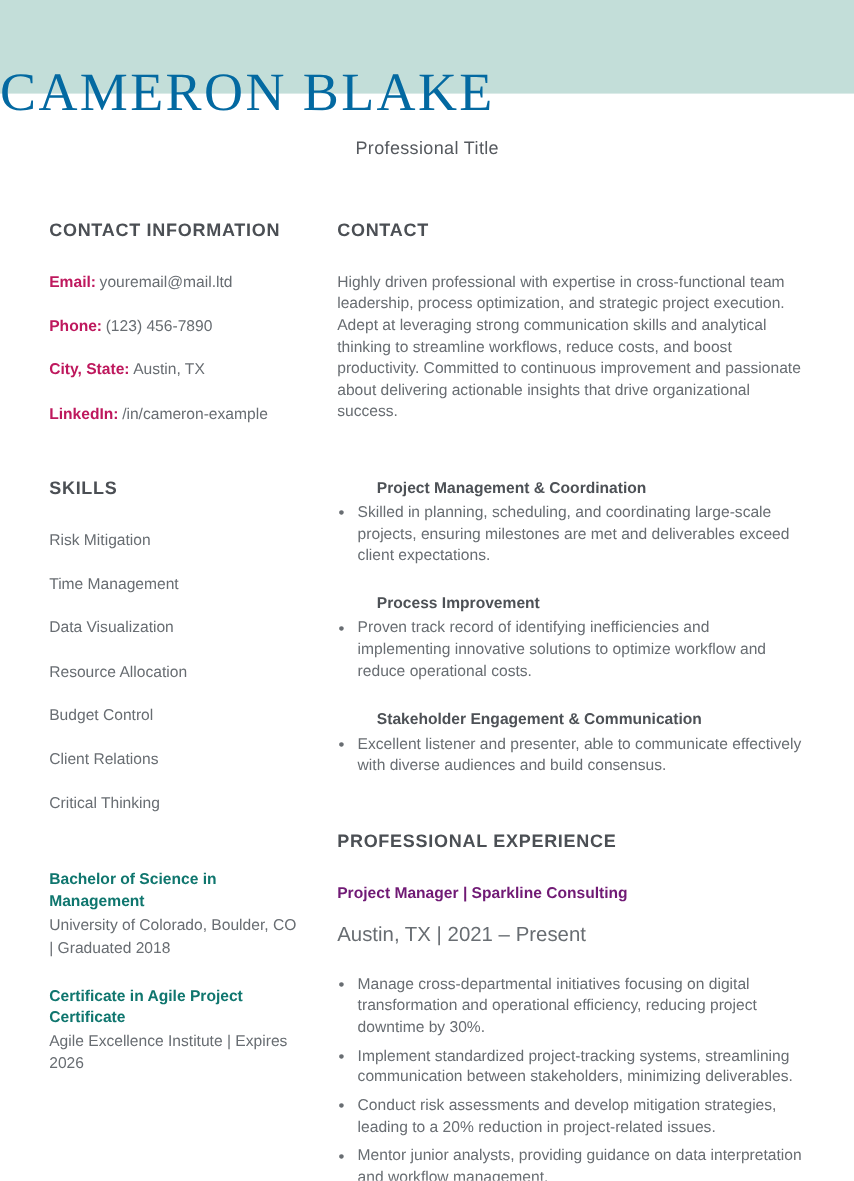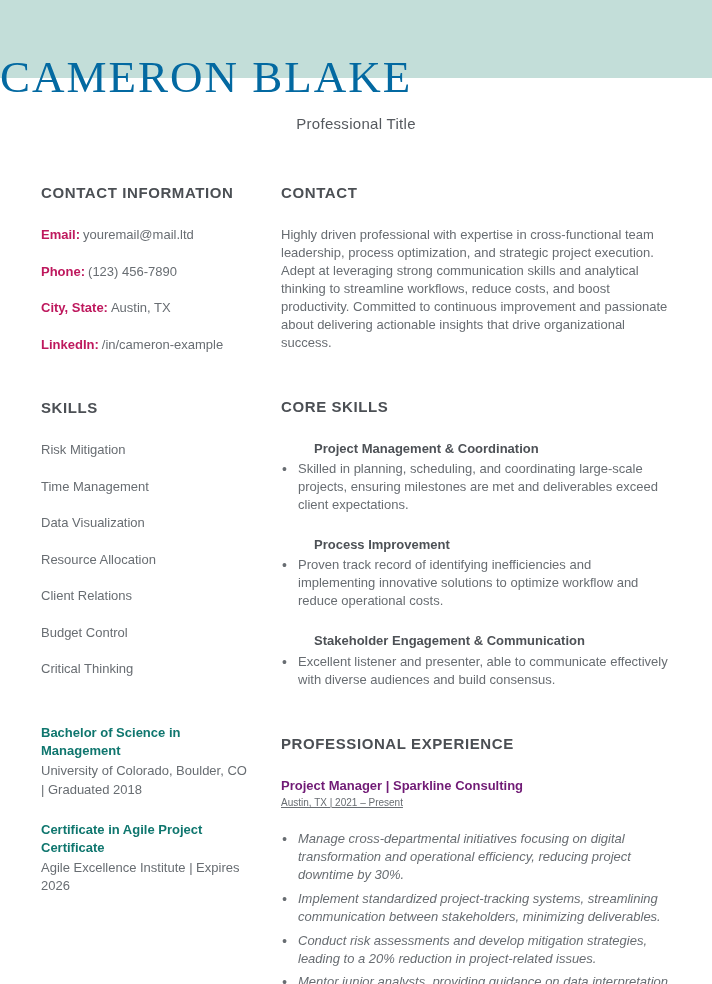--- a/index.html
+++ b/index.html
@@ -64,23 +64,23 @@
     margin-bottom:4px;
   }
   .bullet-item::before {
     content:"\2022";
     position:absolute;
     left:1px; top:0;
     font-size:14px;
   }
   .job { margin-top:0; }
   .job-title { font-size:13px; font-weight:700; color:#701a75; line-height:1.4; }
-  .job-meta { font-size:10px; line-height:1.4; margin-top:1px;text-decoration:underline; }
+  .job-meta { font-size:17px; line-height:1.4; margin-top:14px; }
   .job .bullet-list { margin-top:20px; }
-  .job .bullet-item { margin-bottom:6px;font-style:italic; }
+  .job .bullet-item { margin-bottom:6px; }
 </style>
 </head>
 <body>
 
 <header>
   <div class="banner"></div>
   <h1 class="name">CAMERON BLAKE</h1>
   <div class="subtitle">Professional Title</div>
 </header>
 
@@ -115,23 +115,23 @@
       <div>
 
           <div class="skill-item">Risk Mitigation</div>
 
           <div class="skill-item">Time Management</div>
 
           <div class="skill-item">Data Visualization</div>
 
           <div class="skill-item">Resource Allocation</div>
 
+          <div class="skill-item">Budget Control</div>
+
           <div class="skill-item">Client Relations</div>
-
-          <div class="skill-item">Budget Control</div>
 
           <div class="skill-item">Critical Thinking</div>
         </div>
     </div>
 
     <div class="section">
       <div>
 
           <div class="edu-item">
             <div class="edu-degree">Bachelor of Science in Management</div>
@@ -148,21 +148,20 @@
   </div>
 
   <div class="col-right">
 
     <div class="section">
       <div class="section-heading">CONTACT</div>
       <p class="summary-text">Highly driven professional with expertise in cross-functional team leadership, process optimization, and strategic project execution. Adept at leveraging strong communication skills and analytical thinking to streamline workflows, reduce costs, and boost productivity. Committed to continuous improvement and passionate about delivering actionable insights that drive organizational success.</p>
     </div>
 
     <div class="section">
-      <div class="section-heading">CORE SKILLS</div>
       <div>
 
           <div class="skill-group">
             <div class="group-title">Project Management &amp; Coordination</div>
             <ul class="bullet-list">
               <li class="bullet-item">Skilled in planning, scheduling, and coordinating large-scale projects, ensuring milestones are met and deliverables exceed client expectations.</li>
             </ul>
           </div>
 
           <div class="skill-group">

